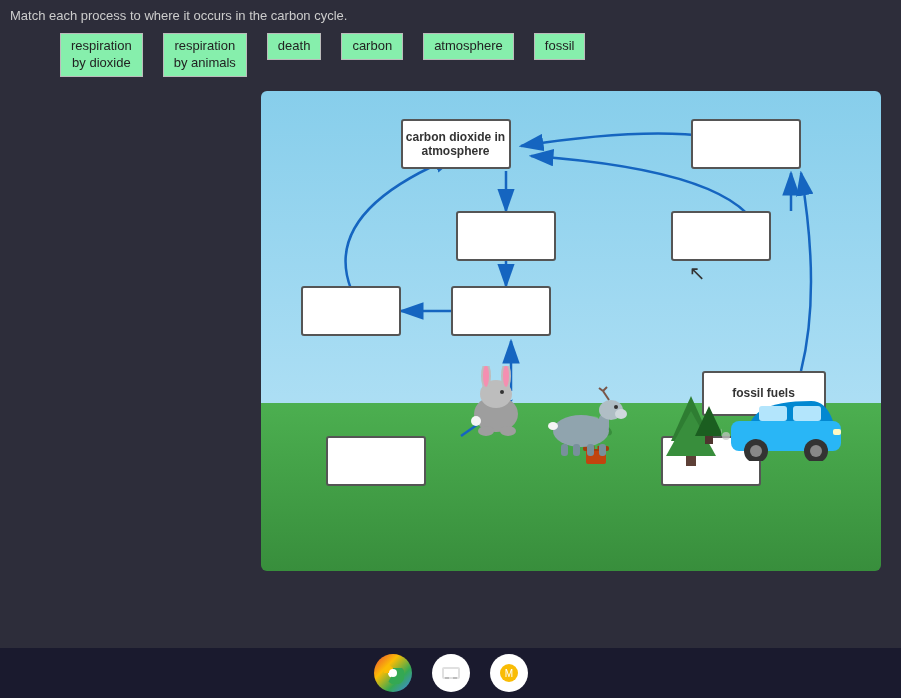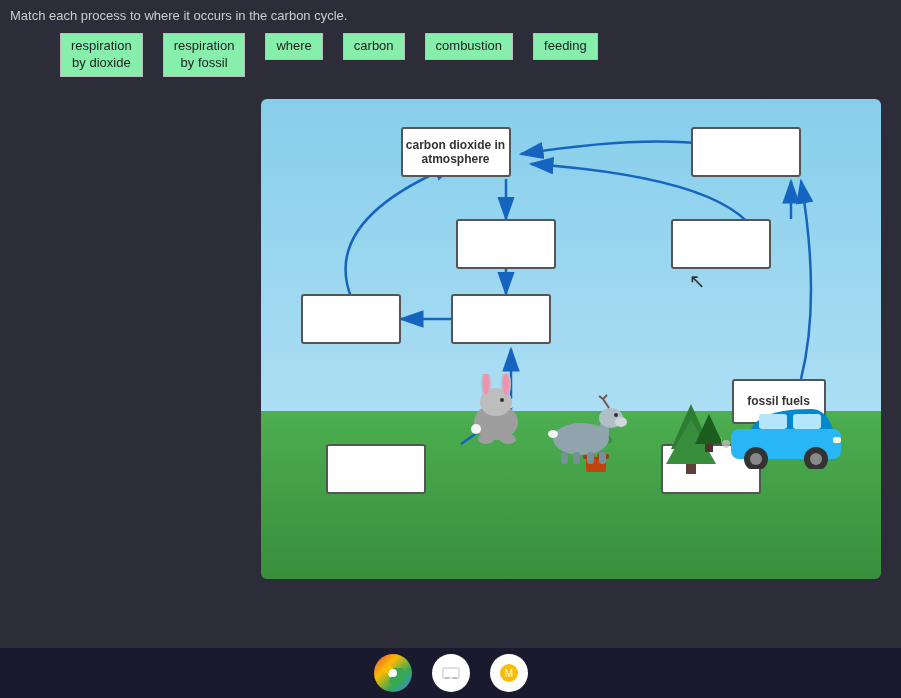--- a/index.html
+++ b/index.html
@@ -47,21 +47,21 @@
       line-height: 1.3;
     }
 
     .word-item.two-line {
       display: flex;
       flex-direction: column;
       align-items: center;
     }
 
     .diagram-area {
-      margin: 12px auto;
+      margin: 4px auto;
       width: 620px;
       height: 480px;
       position: relative;
       left: 120px;
       border-radius: 6px;
       overflow: hidden;
     }
 
     
     .sky {
@@ -145,21 +145,21 @@
       top: 195px;
       left: 190px;
       width: 100px;
       height: 50px;
     }
 
     
     .box-fossil {
       top: 280px;
       right: 55px;
-      width: 94px;
+      width: 124px;
       height: 45px;
     }
 
     
     .box-bot-left {
       top: 345px;
       left: 65px;
       width: 100px;
       height: 50px;
     }
@@ -271,26 +271,26 @@
 
   <p class="instruction">Match each process to where it occurs in the carbon cycle.</p>
 
   <div class="word-bank">
     <div class="word-item two-line">
       <span>respiration</span>
       <span>by dioxide</span>
     </div>
     <div class="word-item two-line">
       <span>respiration</span>
-      <span>by fossil</span>
-    </div>
-    <div class="word-item">where</div>
+      <span>by animals</span>
+    </div>
+    <div class="word-item">death</div>
     <div class="word-item">carbon</div>
-    <div class="word-item">combustion</div>
-    <div class="word-item">feeding</div>
+    <div class="word-item">atmosphere</div>
+    <div class="word-item">fossil</div>
   </div>
 
   <div class="diagram-area">
 
     <div class="sky"></div>
     <div class="ground"></div>
 
     <svg class="arrows-svg" viewBox="0 0 620 480">
       <defs>
         <marker id="arrowhead" markerWidth="10" markerHeight="7" refX="9" refY="3.5" orient="auto">

